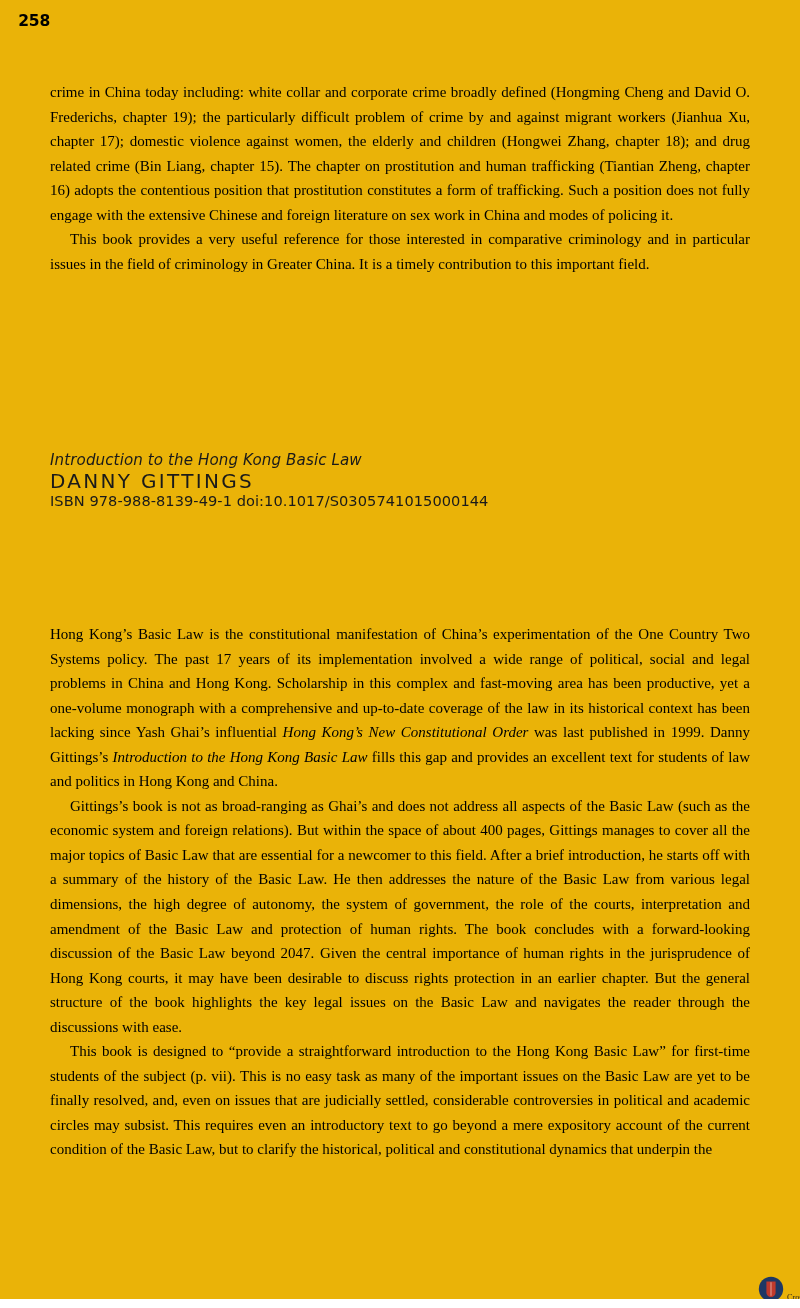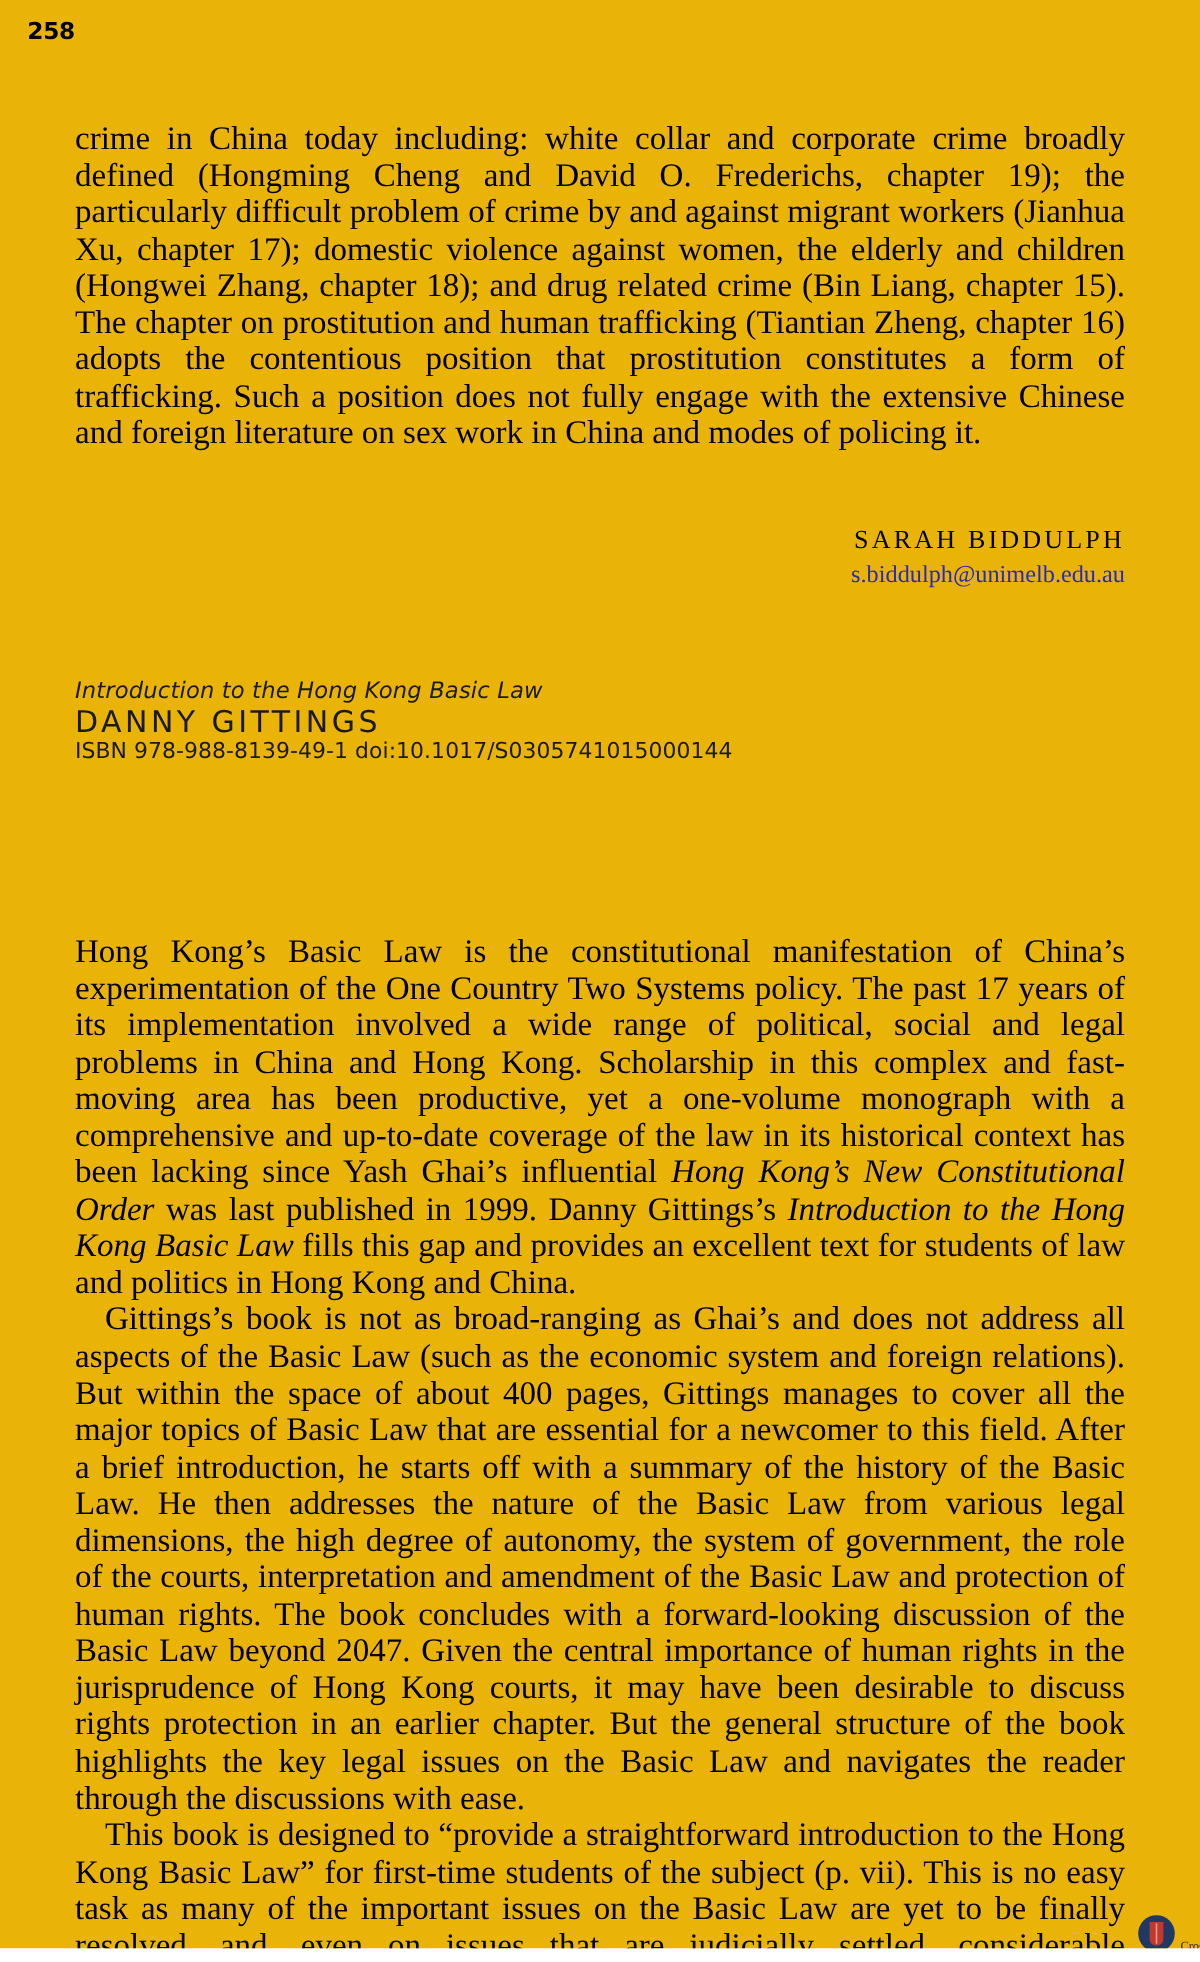--- a/index.html
+++ b/index.html
@@ -49,21 +49,21 @@
   .head-journal {
     font-style: italic;
   }
 
   
   .col {
     position: absolute;
     left: 50px;
     width: 700px;
     font-family: "Liberation Serif", "DejaVu Serif", serif;
-    font-size: 22px;
+    font-size: 15px;
     line-height: 24.55px;
     text-align: justify;
     text-justify: inter-word;
     color: #000;
   }
 
   .para {
     margin: 0;
     text-indent: 0;
     hyphens: manual;
@@ -160,26 +160,23 @@
 <body>
 
 <div class="page">
 
   <div class="running-head">
     <span class="folio">258</span>
   </div>
 
   <div class="col" style="top:80px;">
     <p class="para">crime in China today including: white collar and corporate crime broadly defined (Hongming Cheng and David O. Frederichs, chapter 19); the particularly difficult problem of crime by and against migrant workers (Jianhua Xu, chapter 17); domestic violence against women, the elderly and children (Hongwei  Zhang, chapter 18); and drug related crime (Bin Liang, chapter 15). The chapter on prostitution and human trafficking (Tiantian Zheng, chapter 16) adopts the contentious position that prostitution constitutes a form of trafficking. Such a position does not fully engage with the extensive Chinese and foreign literature on sex work in China and modes of policing it.</p>
+    <p class="para indent">This book provides a very useful reference for those interested in comparative criminology and in particular issues in the field of criminology in Greater China. It is a timely contribution to this important field.</p>
   </div>
 
-  <div class="sig-block" style="top:348px;">
-    <div class="sig-name">SARAH BIDDULPH</div>
-    <div class="sig-email">s.biddulph@unimelb.edu.au</div>
-  </div>
 
   <div class="meta" style="top:450px;">
     <div class="meta-title">Introduction to the Hong Kong Basic Law</div>
     <div class="meta-author">DANNY GITTINGS</div>
     <div class="meta-line">ISBN 978-988-8139-49-1 doi:10.1017/S0305741015000144</div>
   </div>
 
   <div class="col" style="top:622px;">
     <p class="para"><span>Hong Kong’s Basic Law is the constitutional manifestation of China’s experimentation of the One Country Two Systems policy. The past 17 years of its implementation involved a wide range of political, social and legal problems in China and Hong Kong. Scholarship in this complex and fast-moving area has been productive, yet a one-volume monograph with a comprehensive and up-to-date coverage of the law in its historical context has been lacking since Yash Ghai’s influential </span><span class="ital">Hong Kong’s New Constitutional Order</span><span> was last published in 1999. Danny Gittings’s </span><span class="ital">Introduction to the Hong Kong Basic Law</span><span> fills this gap and provides an excellent text for students of law and politics in Hong Kong and China.</span></p>
     <p class="para indent">Gittings’s book is not as broad-ranging as Ghai’s and does not address all aspects of the Basic Law (such as the economic system and foreign relations). But within the space of about 400 pages, Gittings manages to cover all the major topics of Basic Law that are essential for a newcomer to this field. After a brief introduction, he starts off with a summary of the history of the Basic Law. He then addresses the nature of the Basic Law from various legal dimensions, the high degree of autonomy, the system of government, the role of the courts, interpretation and amendment of the Basic Law and protection of human rights. The book concludes with a forward-looking discussion of the Basic Law beyond 2047. Given the central importance of human rights in the jurisprudence of Hong Kong courts, it may have been desirable to discuss rights protection in an earlier chapter. But the general structure of the book highlights the key legal issues on the Basic Law and navigates the reader through the discussions with ease.</p>

